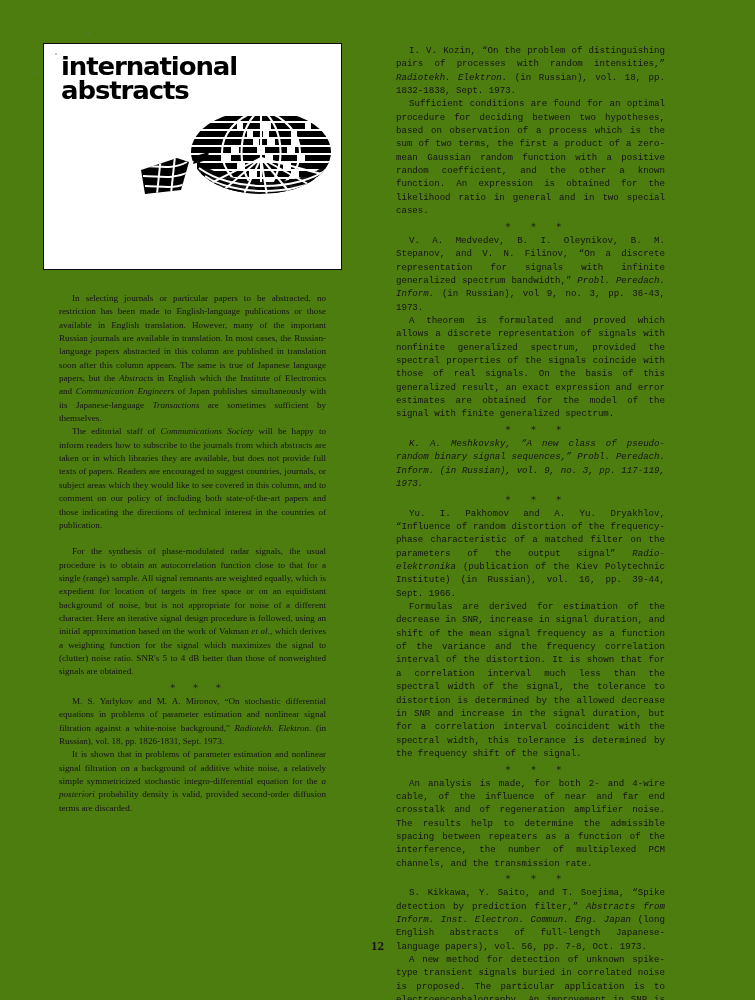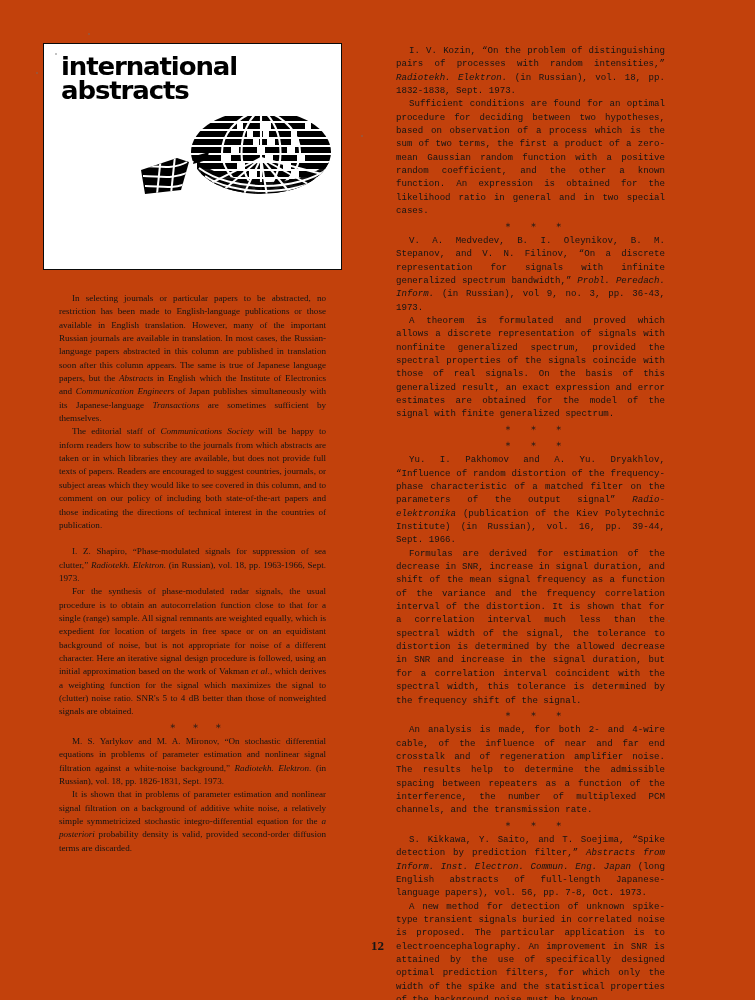--- a/index.html
+++ b/index.html
@@ -4,21 +4,21 @@
 <style>
   html, body {
     margin: 0;
     padding: 0;
     background: #ffffff;
   }
   .page {
     position: relative;
     width: 755px;
     height: 1000px;
-    background: #c2410c;
+    background: #4d7c0f;
     overflow: hidden;
     font-family: "Liberation Serif", "DejaVu Serif", serif;
     color: #111111;
     
     box-sizing: border-box;
   }
 
   
   .masthead {
     position: absolute;
@@ -217,41 +217,41 @@
   </div>
 
   <div class="col col-left">
 
     <p><span>In selecting journals or particular papers to be abstracted, no restriction has been made to English-language publications or those available in English translation. However, many of the important Russian journals are available in translation. In most cases, the Russian-language papers abstracted in this column are published in translation soon after this column appears. The same is true of Japanese language papers, but the </span><i>Abstracts</i><span> in English which the Institute of Electronics and </span><i>Communication Engineers</i><span> of Japan publishes simultaneously with its Japanese-language </span><i>Transactions</i><span> are sometimes sufficient by themselves.</span></p>
 
     <p><span>The editorial staff of </span><i>Communications Society</i><span> will be happy to inform readers how to subscribe to the journals from which abstracts are taken or in which libraries they are available, but does not provide full texts of papers. Readers are encouraged to suggest countries, journals, or subject areas which they would like to see covered in this column, and to comment on our policy of including both state-of-the-art papers and those indicating the directions of technical interest in the countries of publication.</span></p>
 
     <div class="gap-lg"></div>
 
-    <p><span>I. Z. Shapiro, “Phase-modulated signals for suppression of sea clutter,” </span><i>Radiotekh. Elektron.</i><span> (in Russian), vol. 18, pp. 1963-1966, Sept. 1973.</span></p>
     <p><span>For the synthesis of phase-modulated radar signals, the usual procedure is to obtain an autocorrelation function close to that for a single (range) sample. All signal remnants are weighted equally, which is expedient for location of targets in free space or on an equidistant background of noise, but is not appropriate for noise of a different character. Here an iterative signal design procedure is followed, using an initial approximation based on the work of Vakman </span><i>et al.</i><span>, which derives a weighting function for the signal which maximizes the signal to (clutter) noise ratio. SNR's 5 to 4 dB better than those of nonweighted signals are obtained.</span></p>
 
     <p class="stars">∗ ∗ ∗</p>
 
     <p><span>M. S. Yarlykov and M. A. Mironov, “On stochastic differential equations in problems of parameter estimation and nonlinear signal filtration against a white-noise background,” </span><i>Radiotekh. Elektron.</i><span> (in Russian), vol. 18, pp. 1826-1831, Sept. 1973.</span></p>
     <p><span>It is shown that in problems of parameter estimation and nonlinear signal filtration on a background of additive white noise, a relatively simple symmetricized stochastic integro-differential equation for the </span><i>a posteriori</i><span> probability density is valid, provided second-order diffusion terms are discarded.</span></p>
   </div>
 
   <div class="col col-right">
 
     <p><span>I. V. Kozin, “On the problem of distinguishing pairs of processes with random intensities,” </span><i>Radiotekh. Elektron.</i><span> (in Russian), vol. 18, pp. 1832-1838, Sept. 1973.</span></p>
     <p>Sufficient conditions are found for an optimal procedure for deciding between two hypotheses, based on observation of a process which is the sum of two terms, the first a product of a zero-mean Gaussian random function with a positive random coefficient, and the other a known function. An expression is obtained for the likelihood ratio in general and in two special cases.</p>
 
     <p class="stars">∗ ∗ ∗</p>
 
     <p><span>V. A. Medvedev, B. I. Oleynikov, B. M. Stepanov, and V. N. Filinov, “On a discrete representation for signals with infinite generalized spectrum bandwidth,” </span><i>Probl. Peredach. Inform.</i><span> (in Russian), vol 9, no. 3, pp. 36-43, 1973.</span></p>
     <p>A theorem is formulated and proved which allows a discrete representation of signals with nonfinite generalized spectrum, provided the spectral properties of the signals coincide with those of real signals. On the basis of this generalized result, an exact expression and error estimates are obtained for the model of the signal with finite generalized spectrum.</p>
 
     <p class="stars">∗ ∗ ∗</p>
 
+    <p class="it"><span>K. A. Meshkovsky, “A new class of pseudo-random binary signal sequences,” </span><span>Probl. Peredach. Inform.</span><span> (in Russian), vol. 9, no. 3, pp. 117-119, 1973.</span></p>
 
     <p class="stars">∗ ∗ ∗</p>
 
     <p><span>Yu. I. Pakhomov and A. Yu. Dryakhlov, “Influence of random distortion of the frequency-phase characteristic of a matched filter on the parameters of the output signal” </span><i>Radio-elektronika</i><span> (publication of the Kiev Polytechnic Institute) (in Russian), vol. 16, pp. 39-44, Sept. 1966.</span></p>
     <p>Formulas are derived for estimation of the decrease in SNR, increase in signal duration, and shift of the mean signal frequency as a function of the variance and the frequency correlation interval of the distortion. It is shown that for a correlation interval much less than the spectral width of the signal, the tolerance to distortion is determined by the allowed decrease in SNR and increase in the signal duration, but for a correlation interval coincident with the spectral width, this tolerance is determined by the frequency shift of the signal.</p>
 
     <p class="stars">∗ ∗ ∗</p>
 
     <p>An analysis is made, for both 2- and 4-wire cable, of the influence of near and far end crosstalk and of regeneration amplifier noise. The results help to determine the admissible spacing between repeaters as a function of the interference, the number of multiplexed PCM channels, and the transmission rate.</p>
 

